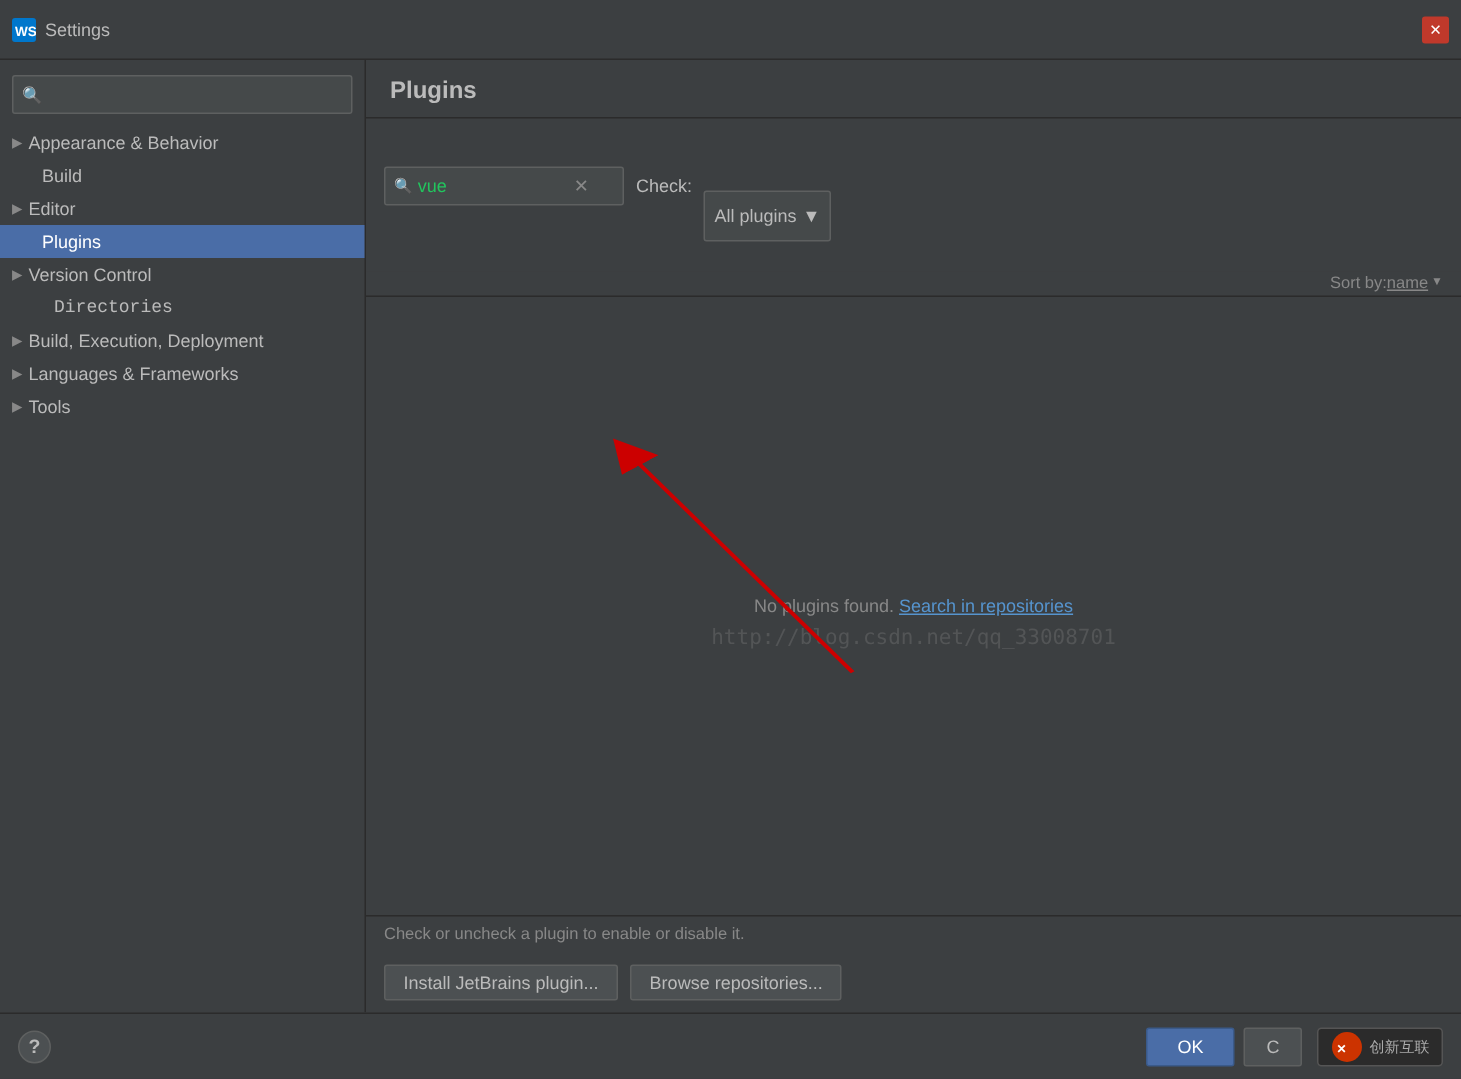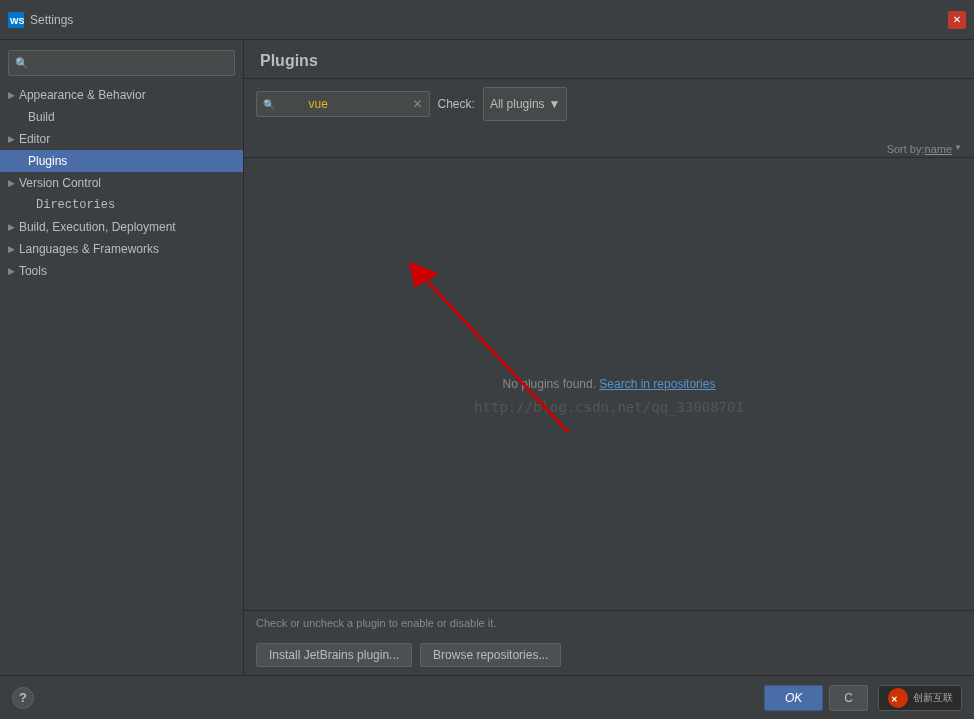--- a/index.html
+++ b/index.html
@@ -162,24 +162,23 @@
     }
     .search-field-icon {
       color: #888;
       font-size: 10px;
       margin-right: 3px;
     }
     .search-field input {
       background: transparent;
       border: none;
       outline: none;
-      color: #eab308;
+      color: #22c55e;
       font-size: 12px;
       width: 100px;
-      margin-left: 30px;
     }
     .search-clear {
       color: #888;
       cursor: pointer;
       font-size: 12px;
       margin-left: 4px;
     }
 
     .show-label {
       color: #bbbbbb;
@@ -188,20 +187,21 @@
     .show-dropdown {
       display: flex;
       align-items: center;
       background: #45494a;
       border: 1px solid #5e6060;
       border-radius: 2px;
       height: 26px;
       padding: 16px 6px;
       cursor: pointer;
       gap: 4px;
+      margin-top: 40px;
     }
     .show-dropdown span {
       font-size: 12px;
       color: #bbbbbb;
     }
     .dropdown-arrow {
       font-size: 8px;
       color: #888;
     }
 
@@ -314,21 +314,20 @@
     }
 
     .ok-btn {
       background: #4a6da7;
       border: 1px solid #3a5a8a;
       color: white;
       padding: 5px 20px;
       font-size: 12px;
       cursor: pointer;
       border-radius: 2px;
-      font-style: italic;
     }
 
     .cancel-btn {
       background: #4c5052;
       border: 1px solid #5e6060;
       color: #bbbbbb;
       padding: 5px 14px;
       font-size: 12px;
       cursor: pointer;
       border-radius: 2px;

